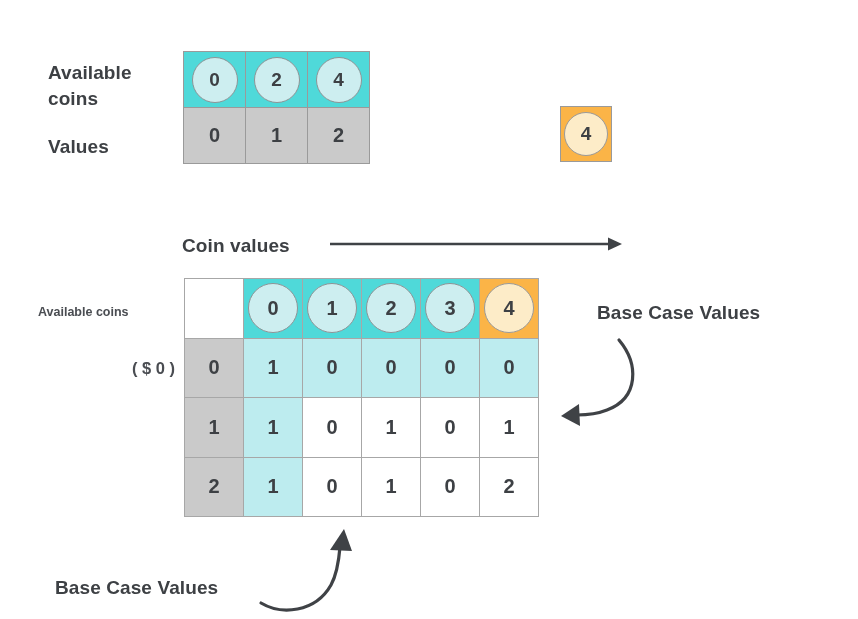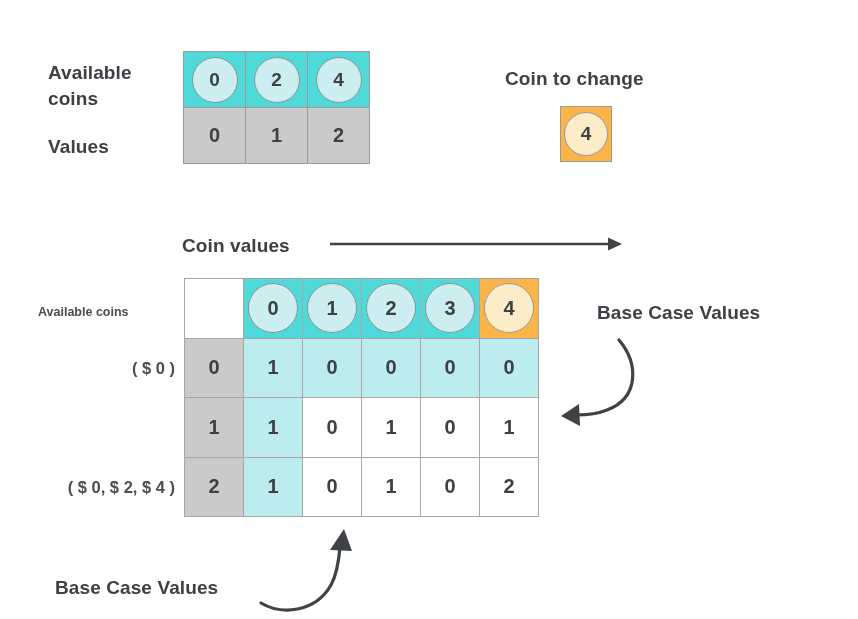--- a/index.html
+++ b/index.html
@@ -172,37 +172,35 @@
       </td>
     </tr>
     <tr>
       <td class="idxrow">0</td>
       <td class="idxrow">1</td>
       <td class="idxrow">2</td>
     </tr>
   </tbody>
     </table>
 
-  <div class="lbl-bold" style="left:505px; top:22px;">Coin to change</div>
 
   <div id="coin-to-change-box">
     <span class="coin target-coin" style="width:44px;height:44px;font-size:19px;">4</span>
   </div>
 
   <div class="lbl-bold" style="left:182px; top:189px;">Coin values</div>
 
   <svg id="coin-values-arrow" viewBox="0 0 292 20">
     <line x1="0" y1="10" x2="278" y2="10" stroke="#3f4246" stroke-width="2.4"></line>
     <polygon points="278,3.5 292,10 278,16.5" fill="#3f4246"></polygon>
   </svg>
 
   <div class="lbl-small" style="left:38px; top:259px;text-align:right;">Available coins</div>
 
   <div class="lbl-mid" style="left:30px; top:313px; width:145px; text-align:right;">( $ 0 )</div>
-  <div class="lbl-mid" style="left:8px; top:432px; width:167px; text-align:right;">( $ 0, $ 2, $ 4 )</div>
 
   <table id="dp-table">
     <tbody>
         <tr>
       <td class="corner"></td>
       <td class="hdr">
         <span class="coin">0</span>
       </td>
       <td class="hdr">
         <span class="coin">1</span>

